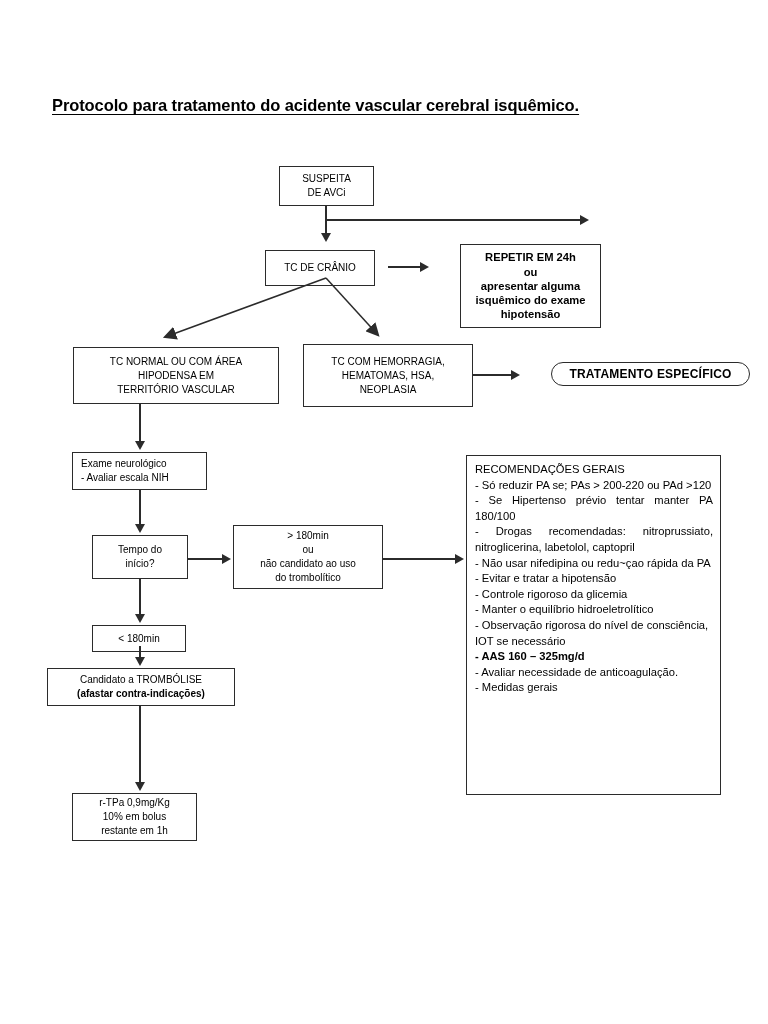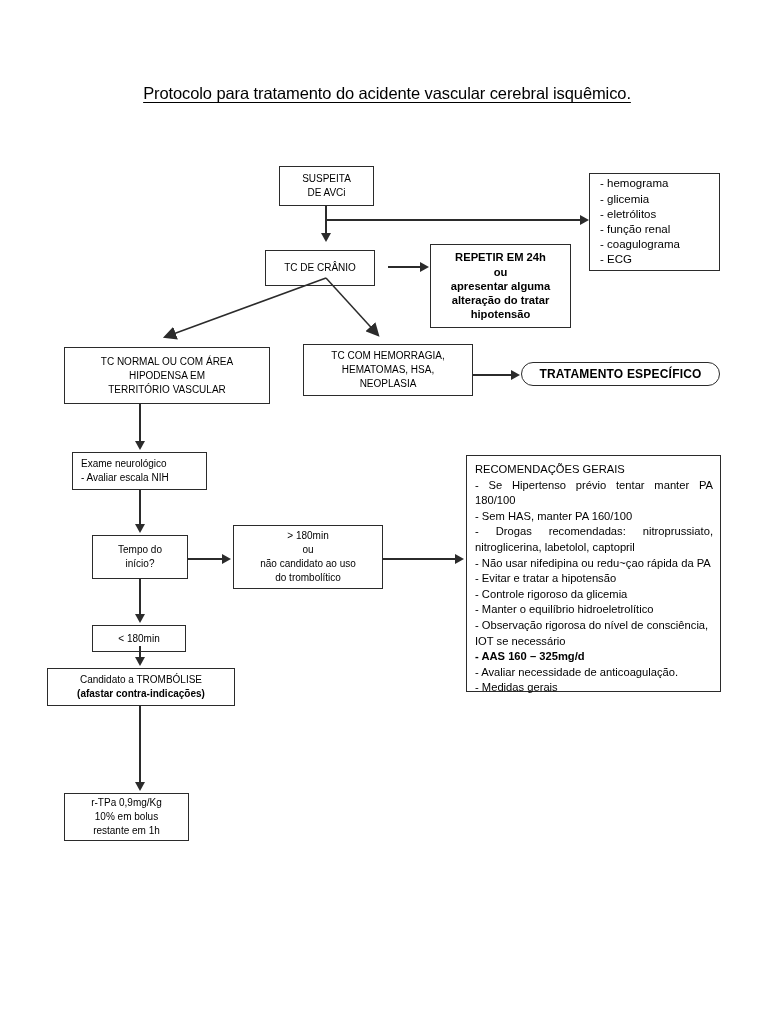--- a/index.html
+++ b/index.html
@@ -14,73 +14,72 @@
   #page {
     position: relative;
     width: 768px;
     height: 1024px;
     background: #ffffff;
     overflow: hidden;
   }
   .title {
     position: absolute;
     left: 52px;
-    top: 84px;
+    top: 96px;
     width: 670px;
     font-size: 16.5px;
-    font-weight: normal;
-    text-align: center;
+    font-weight: bold;
     letter-spacing: -0.1px;
     text-decoration: underline;
     text-underline-offset: 3px;
   }
   .box {
     position: absolute;
     border: 1.4px solid #2b2b2b;
     background: #ffffff;
     box-sizing: border-box;
     display: flex;
     flex-direction: column;
     align-items: center;
     justify-content: center;
     text-align: center;
     font-size: 10px;
     line-height: 14px;
     padding: 2px 4px;
   }
   .box .ln { display: block; white-space: nowrap; }
-  .box.bold { font-weight: bold; }
+  .box.bold { font-weight: bold; margin-left: 30px; }
   .box.left {
     align-items: flex-start;
     justify-content: flex-start;
     text-align: left;
   }
   
   #box-suspeita   { left:279px; top:166px; width:95px;  height:40px; }
   #box-tc-cranio  { left:265px; top:242px; width:110px; height:36px;
                     align-items:center; justify-content:center;margin-top:8px; }
   #box-repetir    { left:430px; top:244px; width:141px; height:84px;
                     font-weight:bold; font-size:11.2px; line-height:14.2px; }
   #box-exames     { left:589px; top:173px; width:131px; height:98px;
                     align-items:flex-start; text-align:left;
                     justify-content:center; padding-left:10px; font-size:11.5px;
                     line-height:15.2px; }
-  #box-tc-normal  { left:64px;  top:347px; width:206px; height:57px; }
-  #box-tc-hemo    { left:303px; top:344px; width:170px; height:52px; }
+  #box-tc-normal  { left:73px;  top:347px; width:206px; height:57px; }
+  #box-tc-hemo    { left:303px; top:344px; width:170px; height:63px; }
   #box-tratamento { left:521px; top:362px; width:199px; height:24px;
                     font-weight:bold; font-size:12px; letter-spacing:0.2px;border-radius:12px; }
   #box-exame-neuro{ left:72px;  top:452px; width:135px; height:38px;
                     align-items:flex-start; text-align:left; padding-left:8px; }
   #box-tempo      { left:92px;  top:535px; width:96px;  height:44px; }
   #box-180-mais   { left:233px; top:525px; width:150px; height:64px; }
   #box-180-menos  { left:92px;  top:625px; width:94px;  height:27px; }
   #box-candidato  { left:47px;  top:668px; width:188px; height:38px;
                     line-height:14.5px; }
-  #box-rtpa       { left:64px;  top:793px; width:125px; height:48px; }
-  #box-recom      { left:466px; top:455px; width:255px; height:237px;
+  #box-rtpa       { left:72px;  top:793px; width:125px; height:48px; }
+  #box-recom      { left:466px; top:455px; width:255px; height:340px;
                     align-items:flex-start; text-align:left;
                     justify-content:flex-start;
                     padding:6px 7px 6px 8px;
                     font-size:11.2px; line-height:15.6px; }
   #box-recom .ln { white-space: normal; display:block; width:100%; }
   #box-recom .ln.b { font-weight: bold; }
   #box-recom .just { text-align: justify; text-align-last: left; }
 
   
   .vline, .hline {
@@ -123,32 +122,24 @@
     </div>
 
   <div class="box" id="box-tc-cranio">
       <span class="ln">TC DE CRÂNIO</span>
     </div>
 
   <div class="box bold" id="box-repetir">
       <span class="ln">REPETIR EM 24h</span>
       <span class="ln">ou</span>
       <span class="ln">apresentar alguma</span>
-      <span class="ln">alteração do tratar</span>
+      <span class="ln">isquêmico do exame</span>
       <span class="ln">hipotensão</span>
     </div>
 
-  <div class="box" id="box-exames">
-      <span class="ln">- hemograma</span>
-      <span class="ln">- glicemia</span>
-      <span class="ln">- eletrólitos</span>
-      <span class="ln">- função renal</span>
-      <span class="ln">- coagulograma</span>
-      <span class="ln">- ECG</span>
-    </div>
 
   <div class="box" id="box-tc-normal">
       <span class="ln">TC NORMAL OU COM ÁREA</span>
       <span class="ln">HIPODENSA EM</span>
       <span class="ln">TERRITÓRIO VASCULAR</span>
     </div>
 
   <div class="box" id="box-tc-hemo">
       <span class="ln">TC COM HEMORRAGIA,</span>
       <span class="ln">HEMATOMAS, HSA,</span>
@@ -187,22 +178,22 @@
 
   <div class="box" id="box-rtpa">
       <span class="ln">r-TPa 0,9mg/Kg</span>
       <span class="ln">10% em bolus</span>
       <span class="ln">restante em 1h</span>
     </div>
 
   <div class="box left" id="box-recom">
     <span class="ln">RECOMENDAÇÕES GERAIS</span>
     <span id="recom-items">
+        <span class="ln just">- Só reduzir PA se; PAs &gt; 200-220 ou PAd &gt;120</span>
         <span class="ln just">- Se Hipertenso prévio tentar manter PA 180/100</span>
-        <span class="ln">- Sem HAS, manter PA 160/100</span>
         <span class="ln just">- Drogas recomendadas: nitroprussiato, nitroglicerina, labetolol, captopril</span>
         <span class="ln just">- Não usar nifedipina ou redu~çao rápida da PA</span>
         <span class="ln">- Evitar e tratar a hipotensão</span>
         <span class="ln">- Controle rigoroso da glicemia</span>
         <span class="ln">- Manter o equilíbrio hidroeletrolítico</span>
         <span class="ln">- Observação rigorosa do nível de consciência, IOT se necessário</span>
         <span class="ln b">- AAS 160 – 325mg/d</span>
         <span class="ln">- Avaliar necessidade de anticoagulação.</span>
         <span class="ln">- Medidas gerais</span>
       </span>

